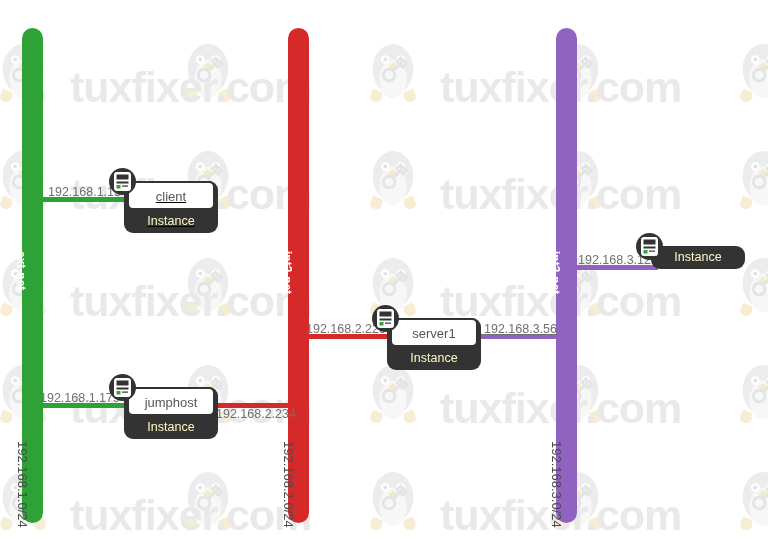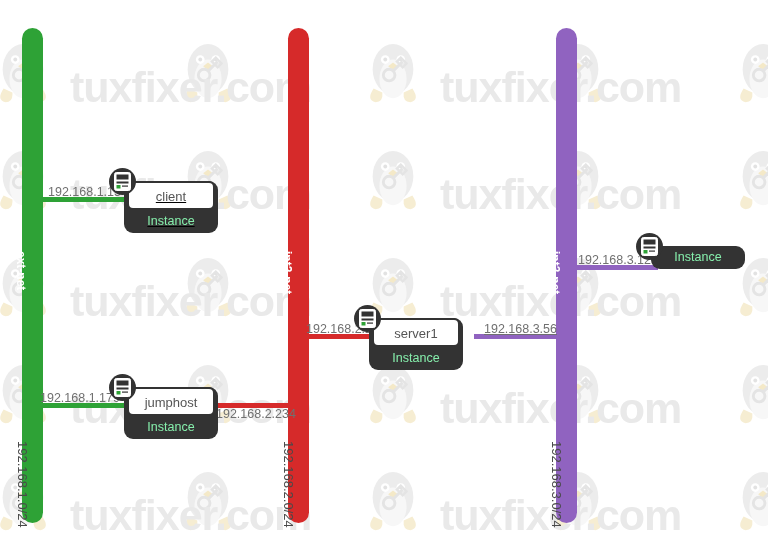--- a/index.html
+++ b/index.html
@@ -104,21 +104,21 @@
     text-align: center;
     color: #555555;
     font-size: 13px;
     white-space: nowrap;
     overflow: hidden;
   }
   .node-type {
     height: 23px;
     line-height: 22px;
     text-align: center;
-    color: #86efac;
+    color: #fef9c3;
     font-size: 12.5px;
     white-space: nowrap;
   }
   .node-icon {
     position: absolute;
     left: -15px;
     top: -13px;
     width: 27px;
     height: 27px;
     border-radius: 50%;
@@ -601,21 +601,21 @@
   <rect x="2.5" y="2.5" width="12" height="5" fill="#333333"></rect>
   <rect x="2.5" y="9.5" width="12" height="2" fill="#333333"></rect>
   <rect x="2.5" y="13" width="4" height="3.5" fill="#2ea236"></rect>
   <rect x="8" y="13.5" width="6" height="1.2" fill="#333333"></rect>
 </svg>
           </div>
           <div class="node-title">jumphost</div>
           <div class="node-type">Instance</div>
         </div>
       </div>
-      <div class="node" style="left: 369px; top: 315px;">
+      <div class="node" style="left: 387px; top: 315px;">
         <div class="node-box">
           <div class="node-icon">
             <svg width="17" height="19" viewBox="0 0 17 19" xmlns="http://www.w3.org/2000/svg">
   <rect x="0.5" y="0.5" width="16" height="18" rx="2" fill="#ffffff" stroke="#ffffff"></rect>
   <rect x="2.5" y="2.5" width="12" height="5" fill="#333333"></rect>
   <rect x="2.5" y="9.5" width="12" height="2" fill="#333333"></rect>
   <rect x="2.5" y="13" width="4" height="3.5" fill="#2ea236"></rect>
   <rect x="8" y="13.5" width="6" height="1.2" fill="#333333"></rect>
 </svg>
           </div>

